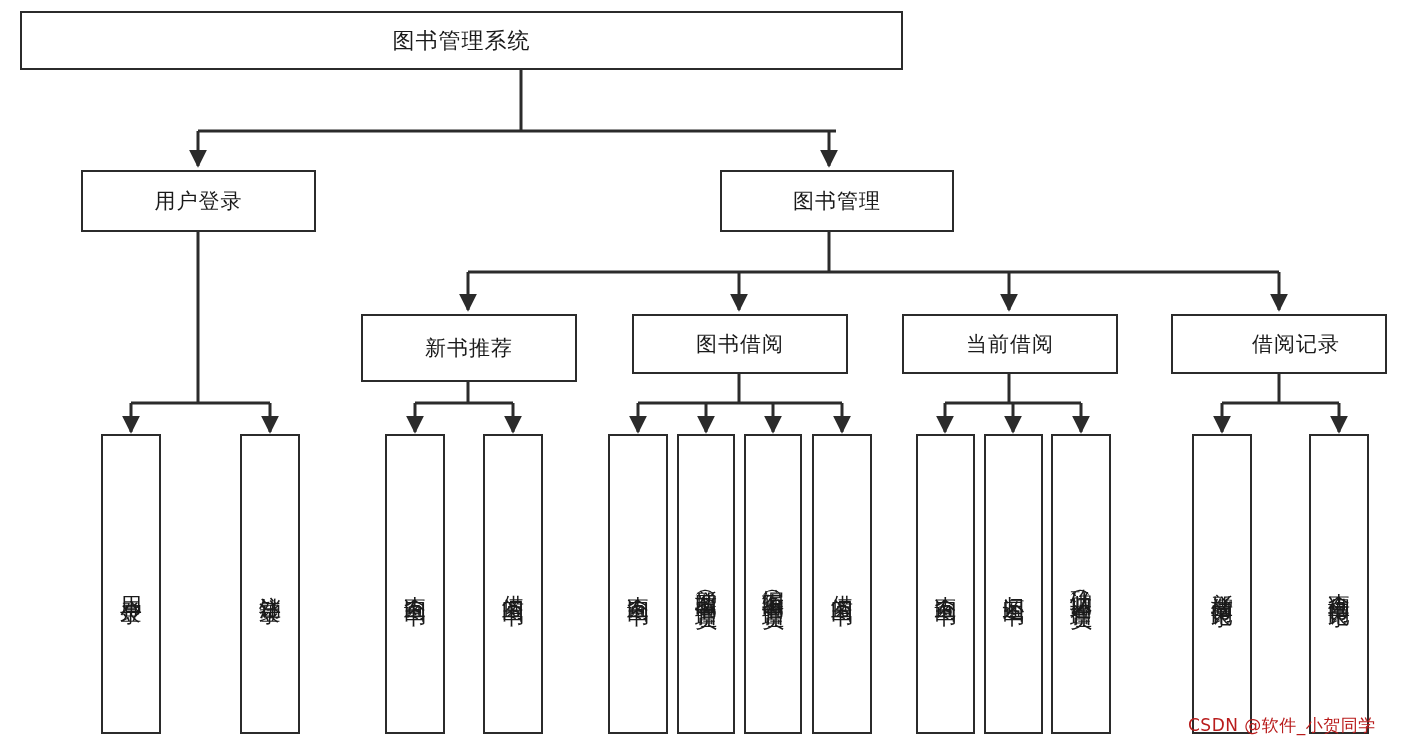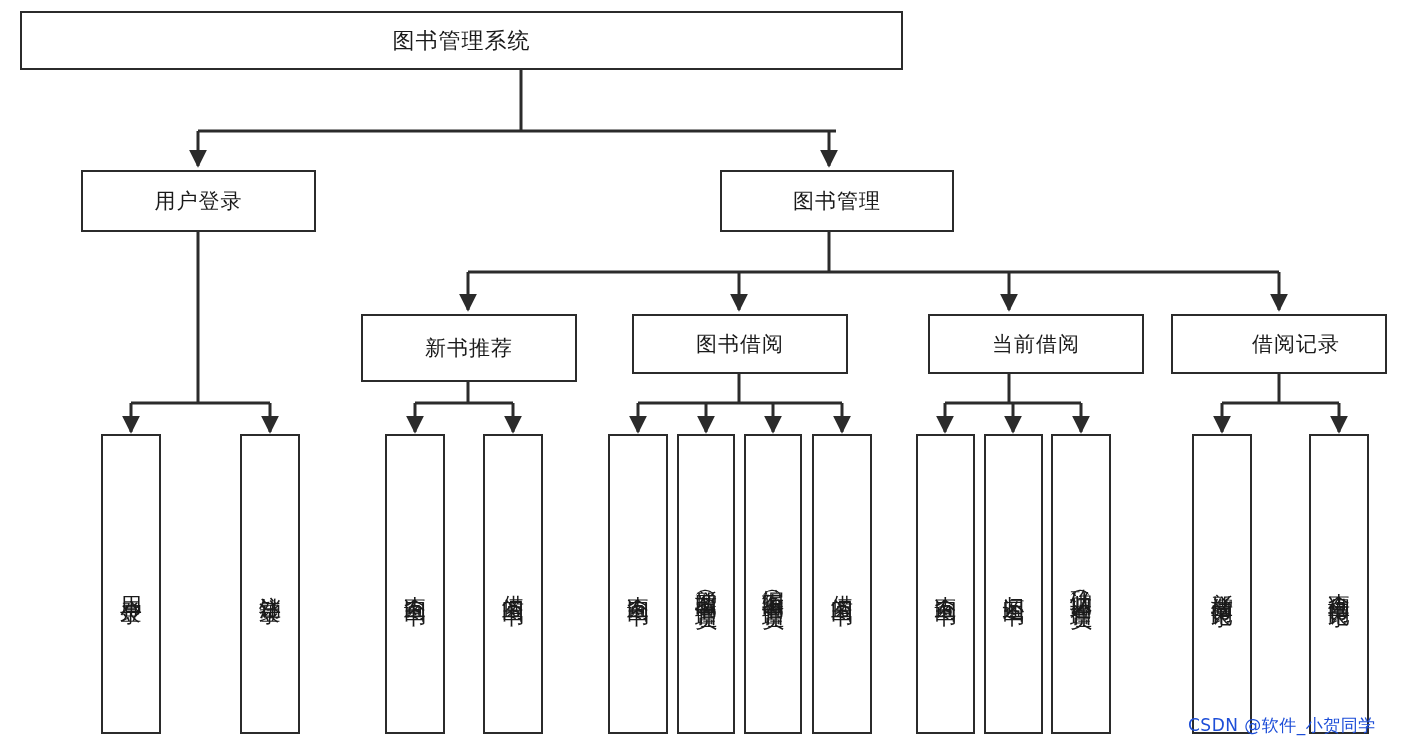--- a/index.html
+++ b/index.html
@@ -64,21 +64,21 @@
     letter-spacing: 3px;
     line-height: 1;
     white-space: nowrap;
     max-height: 100%;
   }
   #watermark {
     position: absolute;
     left: 1188px;
     top: 714px;
     font-size: 17px;
-    color: #1d4ed8;
+    color: #b91c1c;
     white-space: nowrap;
     z-index: 3;
     letter-spacing: 0.5px;
   }
 </style>
 </head>
 <body>
 
 <div id="canvas">
 
@@ -142,21 +142,21 @@
   <div class="node h" style="left:712px; top:170px; width:234px; height:62px;margin-left:8px;">
     <span class="lbl">图书管理</span>
   </div>
 
   <div class="node h" style="left:361px; top:314px; width:216px; height:68px;">
     <span class="lbl">新书推荐</span>
   </div>
   <div class="node h" style="left:632px; top:314px; width:216px; height:60px;">
     <span class="lbl">图书借阅</span>
   </div>
-  <div class="node h" style="left:928px; top:314px; width:216px; height:60px;">
+  <div class="node h" style="left:902px; top:314px; width:216px; height:60px;">
     <span class="lbl">当前借阅</span>
   </div>
   <div class="node h" style="left:1171px; top:314px; width:216px; height:60px;padding-left:34px;">
     <span class="lbl">借阅记录</span>
   </div>
 
   <div class="node v" style="left:101px; top:434px; width:60px; height:300px;">
     <span class="lbl">用户登录</span>
   </div>
   <div class="node v" style="left:240px; top:434px; width:60px; height:300px;">

